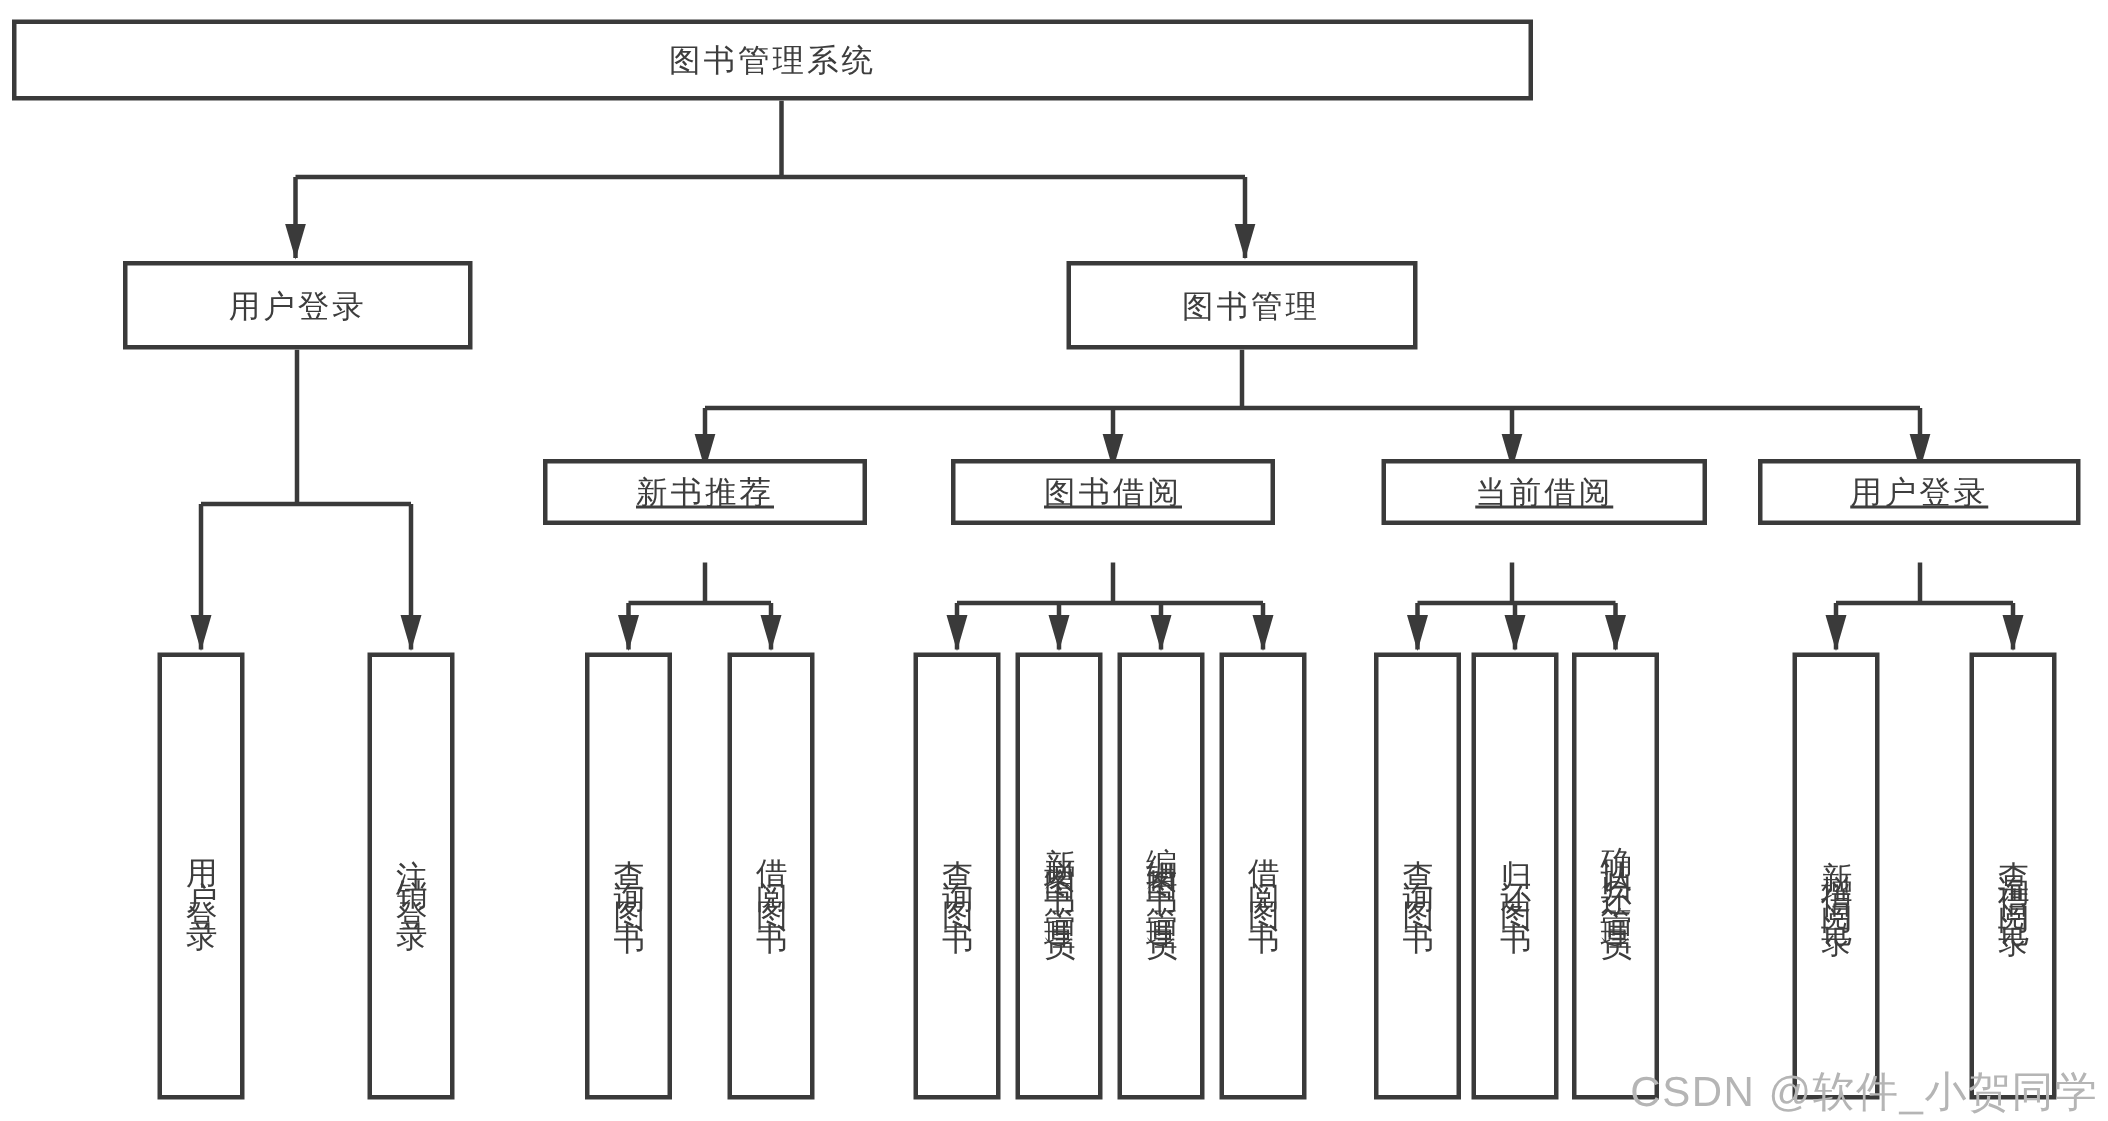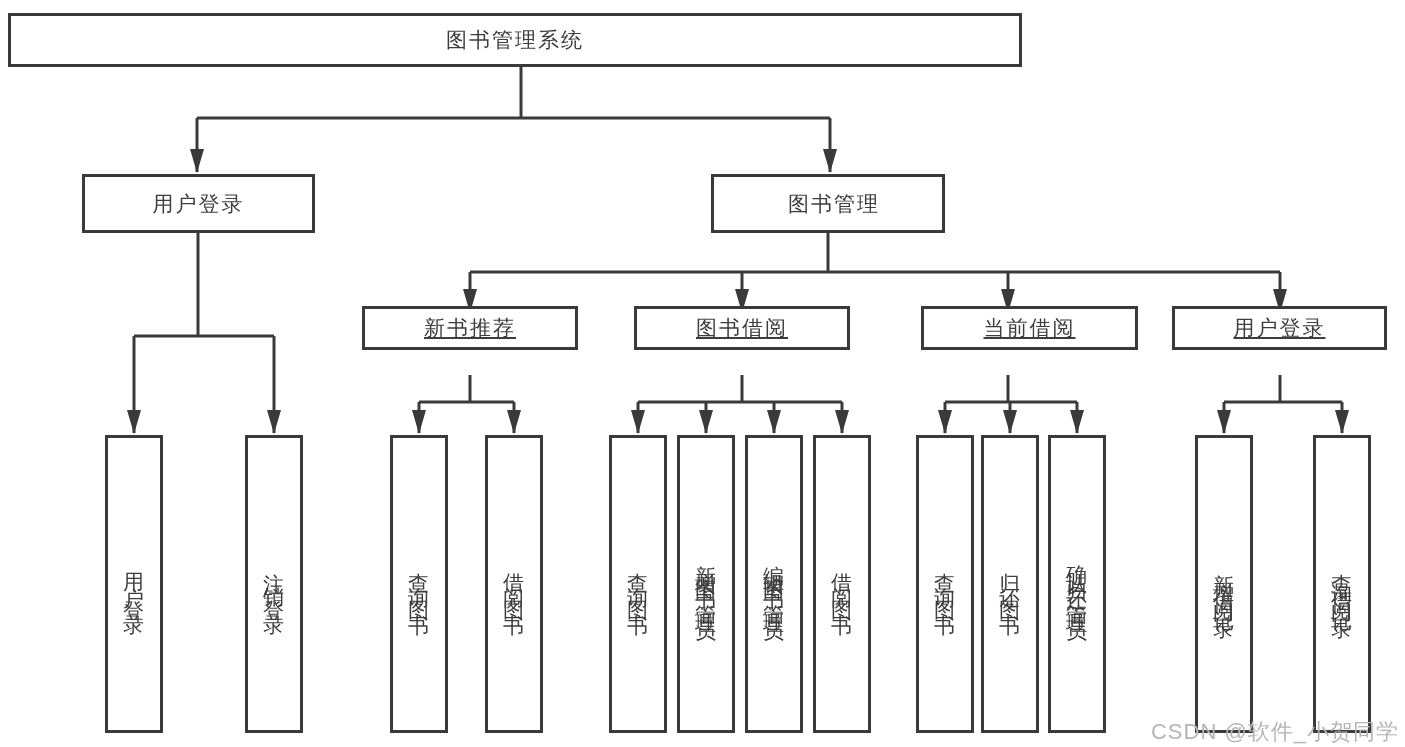--- a/index.html
+++ b/index.html
@@ -67,21 +67,21 @@
     line-height: 1;
     letter-spacing: 14px;
     white-space: nowrap;
   }
   .vlabel.vmed  { letter-spacing: 9px; }
   .vlabel.vlong { letter-spacing: 8px; }
   .watermark {
     position: absolute;
     right: 6px;
     bottom: 0px;
-    font-size: 22px;
+    font-size: 28px;
     color: #b5b5b5;
     letter-spacing: 1px;
     white-space: nowrap;
   }
 </style>
 </head>
 <body>
 
 <div class="stage">
 

